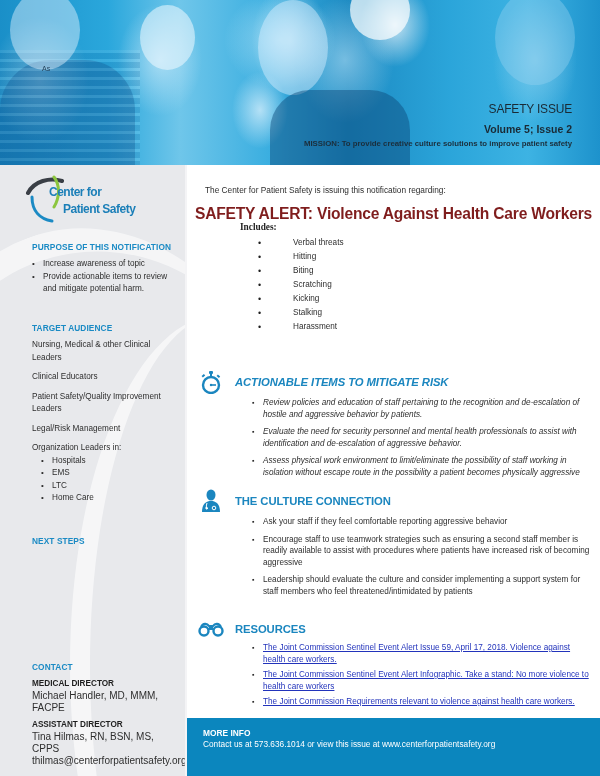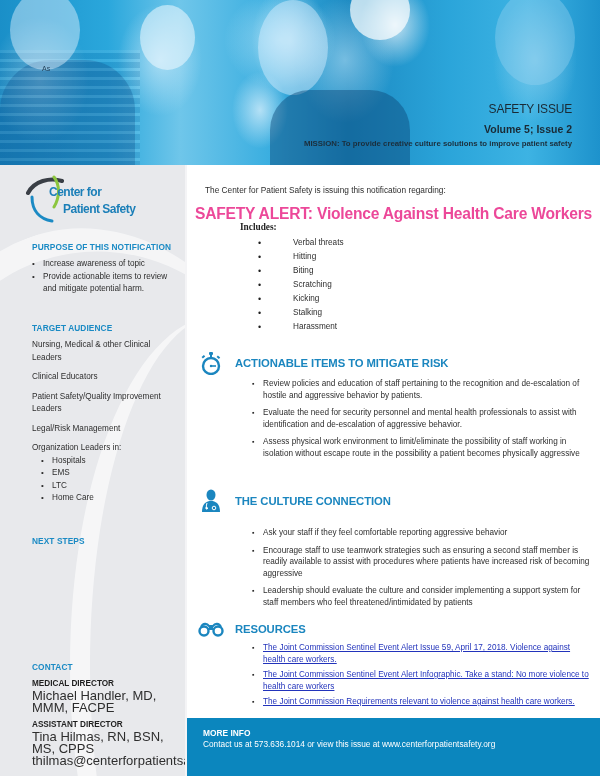--- a/index.html
+++ b/index.html
@@ -67,27 +67,27 @@
   .sb-section { position: absolute; left: 32px; width: 145px; }
   .sb-head { color: #1a8ac4; font-weight: bold; font-size: 8.3px; margin-bottom: 6px; letter-spacing: 0.1px; }
   .sb-text { font-size: 8.2px; color: #2e2e2e; line-height: 12.5px; }
   .sb-para { margin-bottom: 7px; }
   .sb-list { list-style: none; }
   .sb-list li { position: relative; padding-left: 11px; font-size: 8.2px; color: #2e2e2e; line-height: 12.5px; }
   .sb-list li::before { content: "\2022"; position: absolute; left: 0; top: 0; font-size: 8px; }
   .sb-list.indent li { margin-left: 9px; line-height: 12.5px; }
   .sb-list.steps li { margin-left: 6px; }
   .contact-role { font-size: 8.2px; font-weight: bold; color: #1f1f1f; line-height: 12px; }
-  .contact-line { font-size: 13px; color: #2e2e2e; line-height: 12px; }
+  .contact-line { font-size: 10px; color: #2e2e2e; line-height: 12px; }
 
   
   .main { position: absolute; left: 185px; top: 165px; width: 415px; height: 553px; }
   .intro { position: absolute; left: 20px; top: 20px; font-size: 8.3px; color: #2e2e2e; }
   .alert-title {
-    position: absolute; left: 10px; top: 40px; font-size: 15.6px; font-weight: bold; color: #ec4899;
+    position: absolute; left: 10px; top: 40px; font-size: 15.6px; font-weight: bold; color: #7f1d1d;
     letter-spacing: -0.2px; white-space: nowrap;
   }
   .includes { position: absolute; left: 55px; top: 57px; }
   .includes-label { font-family: "Liberation Serif", serif; font-weight: bold; font-size: 9.3px; color: #1f1f1f; margin-bottom: 4px; }
   .includes-list { list-style: none; }
   .includes-list li { position: relative; padding-left: 35px; font-size: 8.2px; color: #2e2e2e; line-height: 14px; margin-left: 18px; }
   .includes-list li::before { content: "\2022"; position: absolute; left: 0; top: 0; font-size: 9px; color: #1f1f1f; }
 
   .section { position: absolute; left: 12px; width: 395px; }
   .sec-head { display: flex; align-items: center; height: 22px; }
@@ -191,21 +191,21 @@
       <li>Verbal threats</li>
       <li>Hitting</li>
       <li>Biting</li>
       <li>Scratching</li>
       <li>Kicking</li>
       <li>Stalking</li>
       <li>Harassment</li>
     </ul>
   </div>
 
-  <div class="section" style="top:187px;">
+  <div class="section" style="top:206px;font-style:italic;">
     <div class="sec-head">
       <span class="sec-icon">
         <svg width="22" height="24" viewBox="0 0 22 24">
           <rect x="9" y="1" width="4" height="3" rx="1" fill="#1b86bf"></rect>
           <rect x="10" y="3" width="2" height="3" fill="#1b86bf"></rect>
           <rect x="2" y="5" width="3" height="2" transform="rotate(-40 3 6)" fill="#1b86bf"></rect>
           <rect x="17" y="5" width="3" height="2" transform="rotate(40 18 6)" fill="#1b86bf"></rect>
           <circle cx="11" cy="15" r="8" fill="none" stroke="#1b86bf" stroke-width="2.4"></circle>
           <line x1="11" y1="15" x2="16" y2="15" stroke="#1b86bf" stroke-width="1.6"></line>
           <circle cx="11" cy="15" r="1.2" fill="#1b86bf"></circle>
@@ -227,21 +227,21 @@
           <ellipse cx="11" cy="6" rx="4.5" ry="5.5" fill="#1b86bf"></ellipse>
           <path d="M2 23 C 2 15, 6 12, 11 12 C 16 12, 20 15, 20 23 Z" fill="#1b86bf"></path>
           <path d="M7 14 C 6 17, 6 19, 8 20" stroke="#ffffff" stroke-width="1" fill="none"></path>
           <circle cx="14" cy="19" r="1.8" fill="none" stroke="#ffffff" stroke-width="1"></circle>
           <line x1="5" y1="19" x2="8" y2="19" stroke="#ffffff" stroke-width="1"></line>
           <line x1="6.5" y1="17.5" x2="6.5" y2="20.5" stroke="#ffffff" stroke-width="1"></line>
         </svg>
       </span>
       <span class="sec-title">THE CULTURE CONNECTION</span>
     </div>
-    <ul class="sec-list" style="margin-top:15px;">
+    <ul class="sec-list" style="margin-top:4px;">
       <li>Ask your staff if they feel comfortable reporting aggressive behavior</li>
       <li>Encourage staff to use teamwork strategies such as ensuring a second staff member is readily available to assist with procedures where patients have increased risk of becoming aggressive</li>
       <li>Leadership should evaluate the culture and consider implementing a support system for staff members who feel threatened/intimidated by patients</li>
     </ul>
   </div>
 
   <div class="section" style="top:453px;">
     <div class="sec-head">
       <span class="sec-icon">
         <svg width="26" height="16" viewBox="0 0 26 16">

